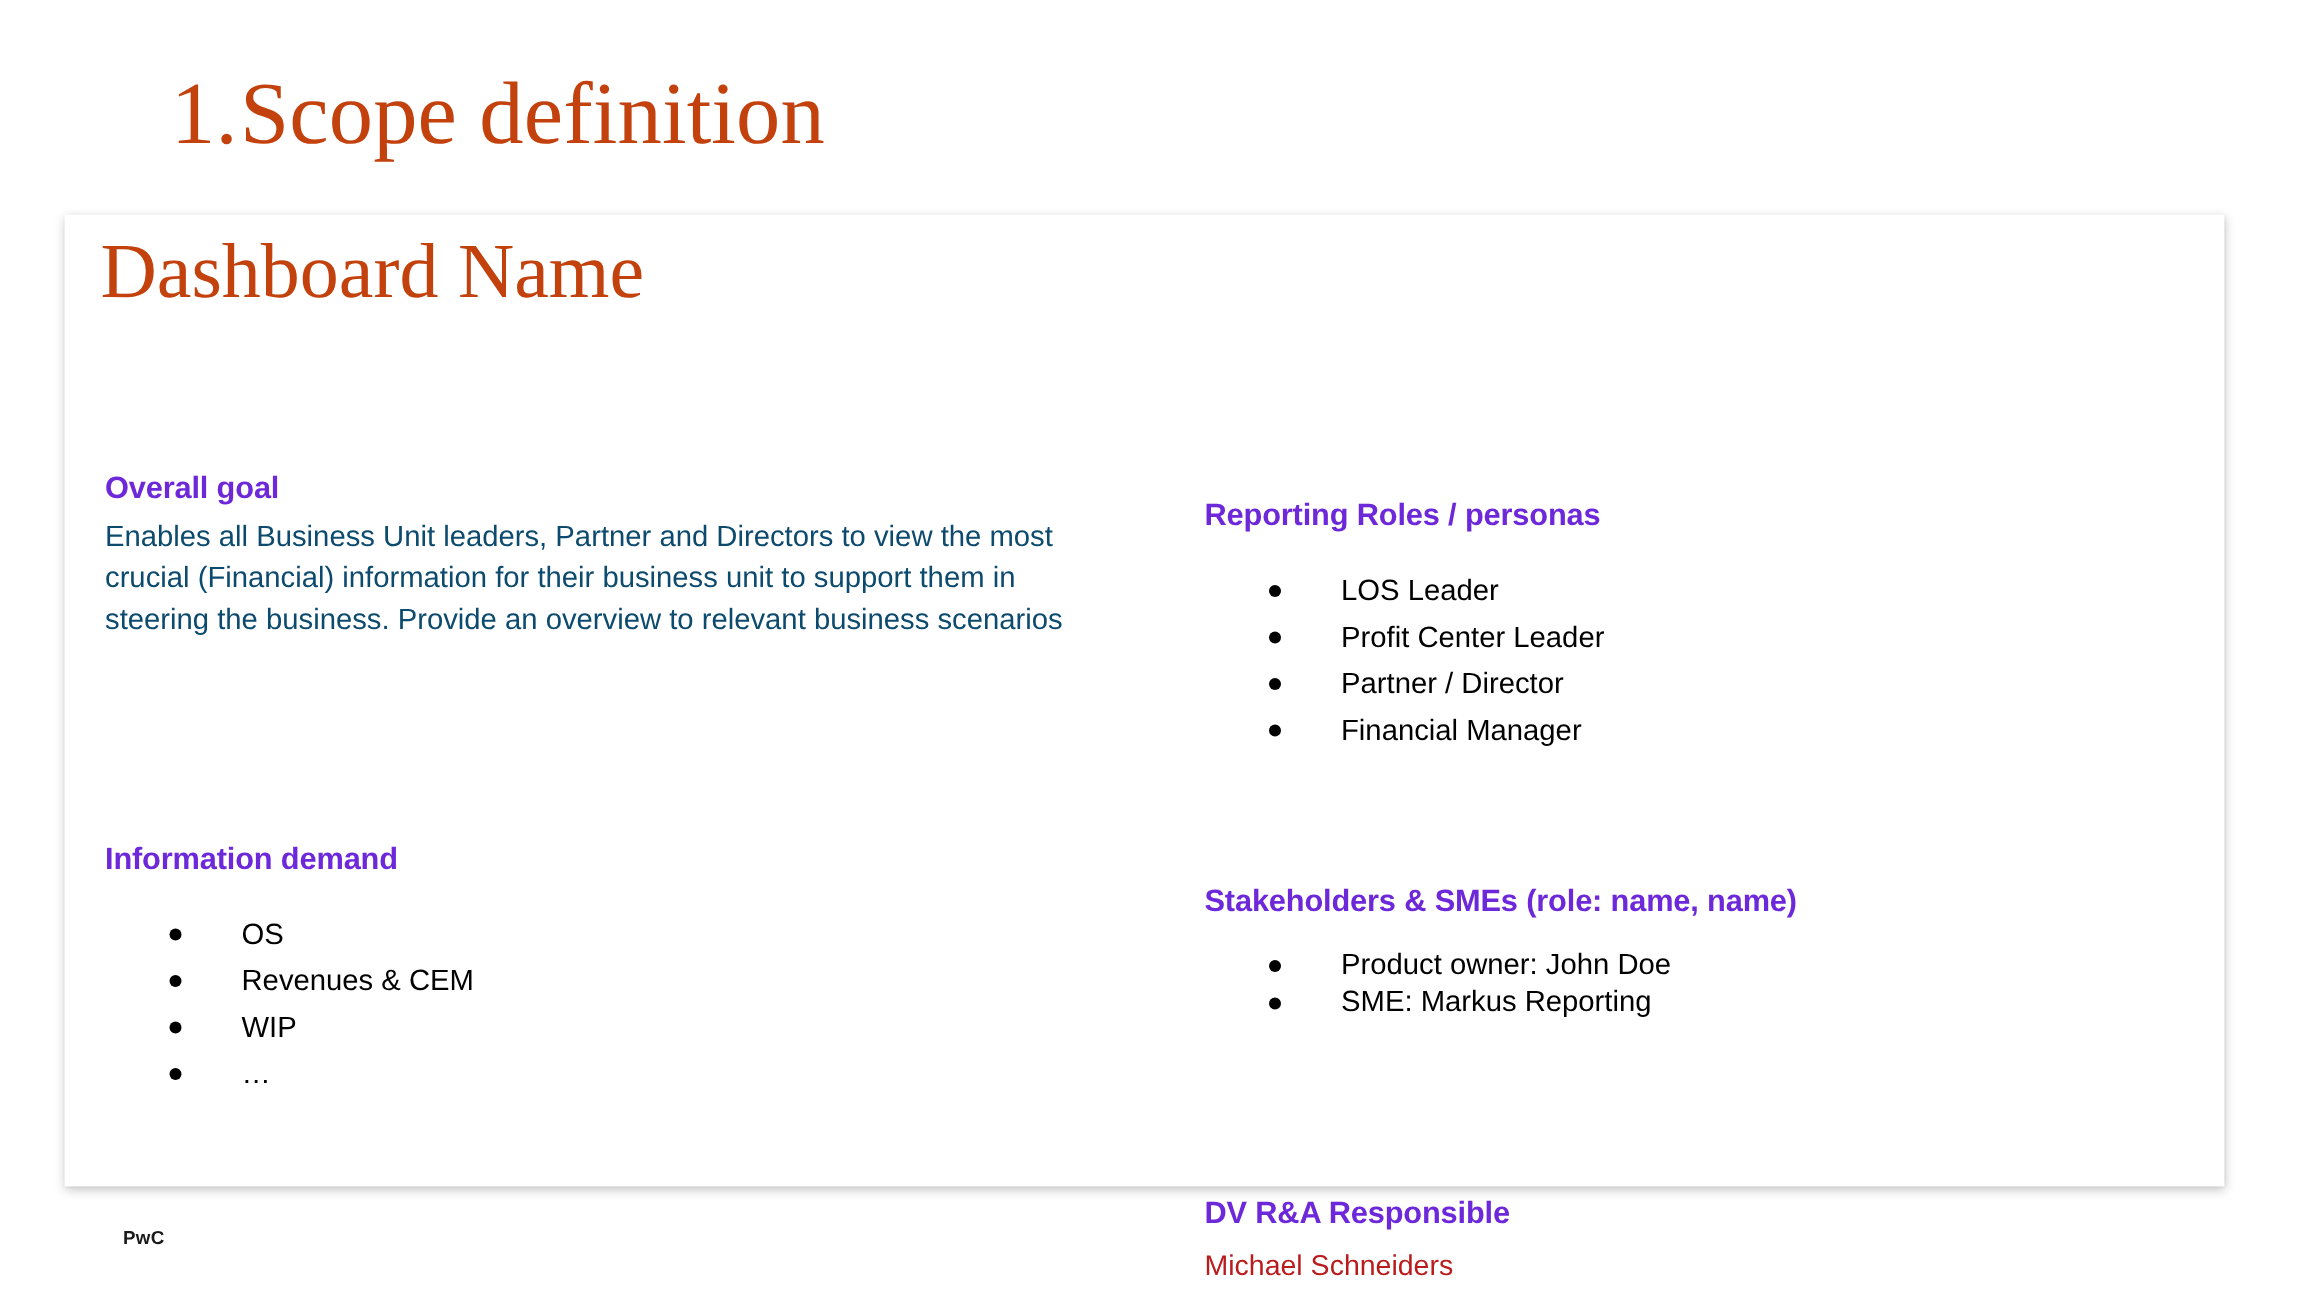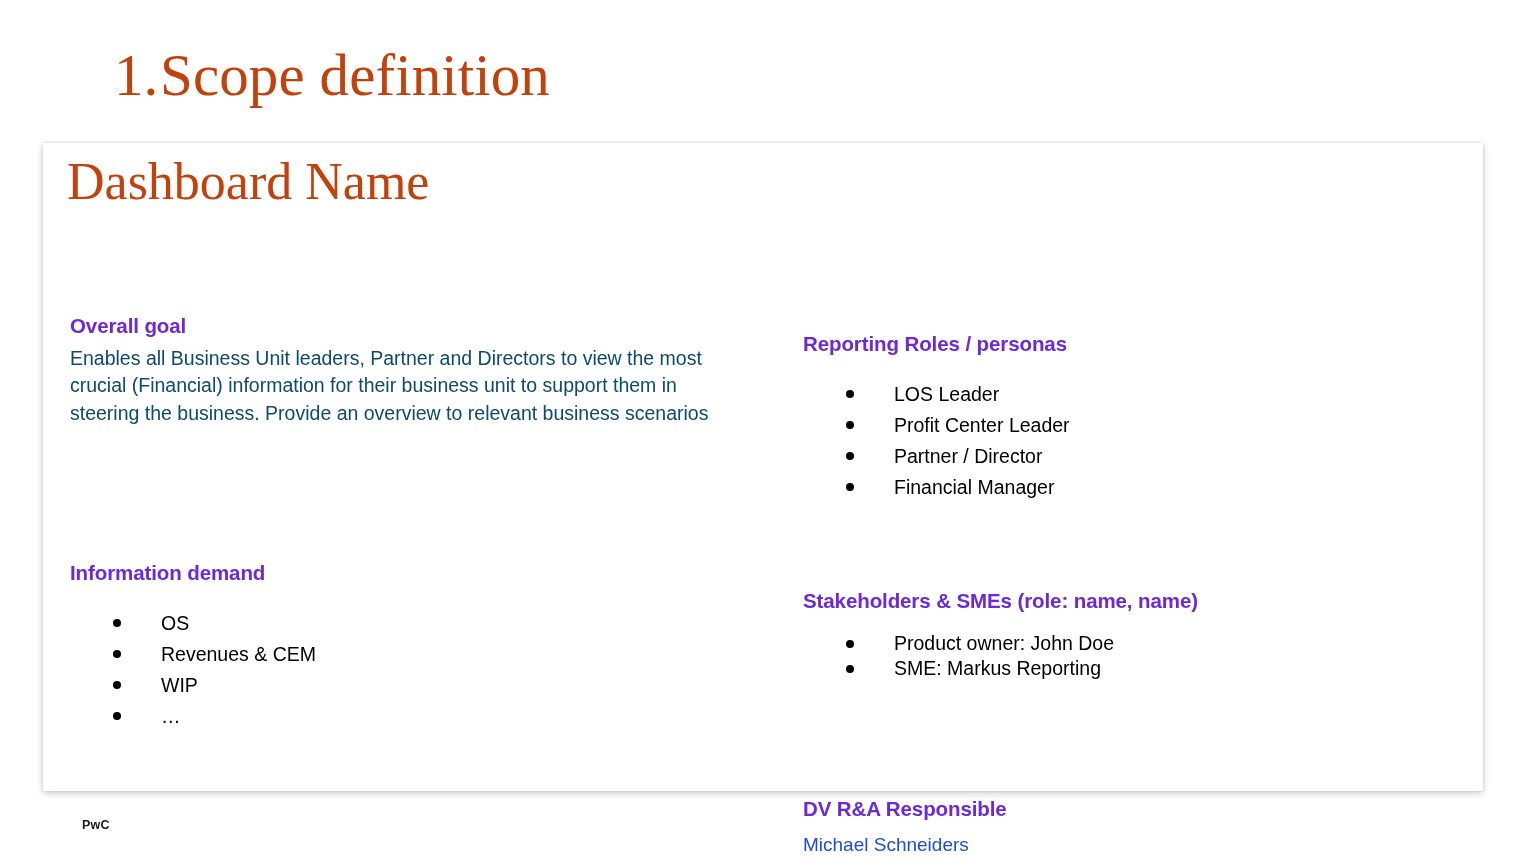--- a/index.html
+++ b/index.html
@@ -123,21 +123,21 @@
   .spacer-roles { height: 73px; }
   .spacer-stake { height: 103px; }
 
   .head-gap-sm { height: 5px; }
   .head-gap-md { height: 9px; }
 
   p.plain-name {
     margin: 0;
     font-size: 19px;
     line-height: 1.35;
-    color: #1d4ed8;
+    color: #b91c1c;
   }
 
   
   .footer-logo {
     position: absolute;
     left: 50px;
     top: 818px;
     font-size: 12.5px;
     font-weight: bold;
     letter-spacing: 0.2px;

